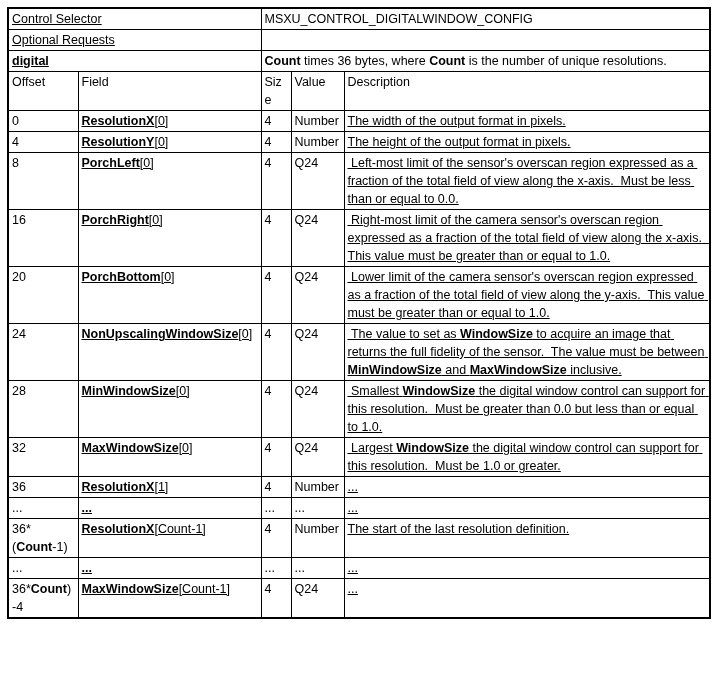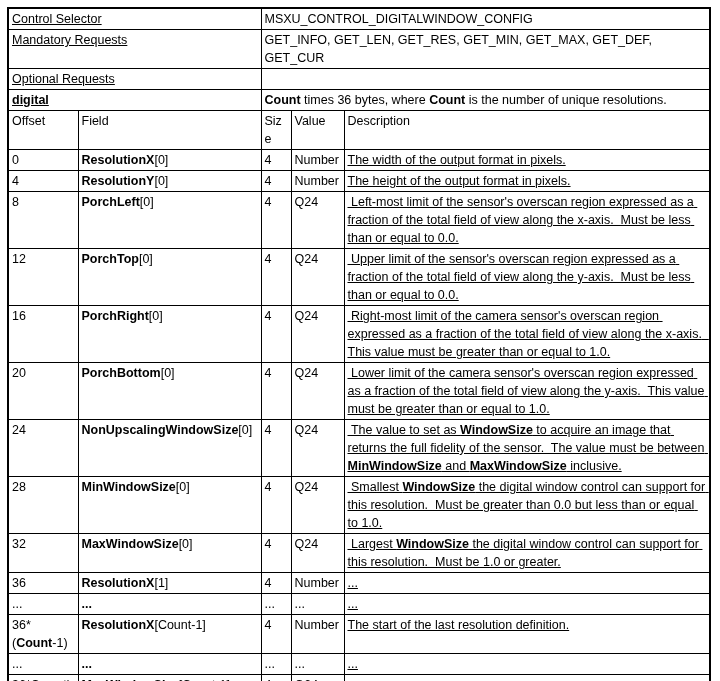--- a/index.html
+++ b/index.html
@@ -30,21 +30,21 @@
     padding: 1px 3px;
     line-height: 18px;
     font-weight: normal;
     text-align: left;
     white-space: pre-wrap;
     word-wrap: break-word;
     overflow: hidden;
   }
   table.spec b { font-weight: bold; }
   td.c-size, td.c-value, th.c-size, th.c-value { text-align: center; }
-  td.c-field { padding-left: 4px; }
+  td.c-field { padding-left: 4px; text-decoration: underline; }
   td.c-desc { padding-left: 4px; text-decoration: underline; }
   td.c-label { padding-left: 4px; text-decoration: underline; }
   td.c-topval { padding-left: 4px; }
 </style>
 </head>
 <body>
 
 <div class="table-wrap">
   <table class="spec">
     <colgroup>
@@ -52,24 +52,20 @@
       <col style="width:183px">
       <col style="width:30px">
       <col style="width:53px">
       <col>
     </colgroup>
     <tbody>
 
       <tr>
         <td class="c-label" colspan="2">Control Selector</td>
         <td class="c-topval" colspan="3">MSXU_CONTROL_DIGITALWINDOW_CONFIG</td>
-      </tr>
-      <tr>
-        <td class="c-label" colspan="2">Mandatory Requests</td>
-        <td class="c-topval" colspan="3">GET_INFO, GET_LEN, GET_RES, GET_MIN, GET_MAX, GET_DEF, GET_CUR</td>
       </tr>
       <tr>
         <td class="c-label" colspan="2">Optional Requests</td>
         <td class="c-topval" colspan="3"></td>
       </tr>
       <tr>
         <td class="c-label" colspan="2"><b>digital</b></td>
         <td class="c-topval" colspan="3"><b>Count</b><span> times 36 bytes, where </span><b>Count</b><span> is the number of unique resolutions.</span></td>
       </tr>
 
@@ -94,27 +90,20 @@
         <td class="c-size">4</td>
         <td class="c-value">Number</td>
         <td class="c-desc">The height of the output format in pixels.</td>
       </tr>
       <tr>
         <td class="c-offset">8</td>
         <td class="c-field"><b>PorchLeft</b><span>[0]</span></td>
         <td class="c-size">4</td>
         <td class="c-value">Q24</td>
         <td class="c-desc"> Left-most limit of the sensor's overscan region expressed as a fraction of the total field of view along the x-axis.  Must be less than or equal to 0.0.</td>
-      </tr>
-      <tr>
-        <td class="c-offset">12</td>
-        <td class="c-field"><b>PorchTop</b><span>[0]</span></td>
-        <td class="c-size">4</td>
-        <td class="c-value">Q24</td>
-        <td class="c-desc"> Upper limit of the sensor's overscan region expressed as a fraction of the total field of view along the y-axis.  Must be less than or equal to 0.0.</td>
       </tr>
       <tr>
         <td class="c-offset">16</td>
         <td class="c-field"><b>PorchRight</b><span>[0]</span></td>
         <td class="c-size">4</td>
         <td class="c-value">Q24</td>
         <td class="c-desc"> Right-most limit of the camera sensor's overscan region expressed as a fraction of the total field of view along the x-axis.  This value must be greater than or equal to 1.0.</td>
       </tr>
       <tr>
         <td class="c-offset">20</td>

